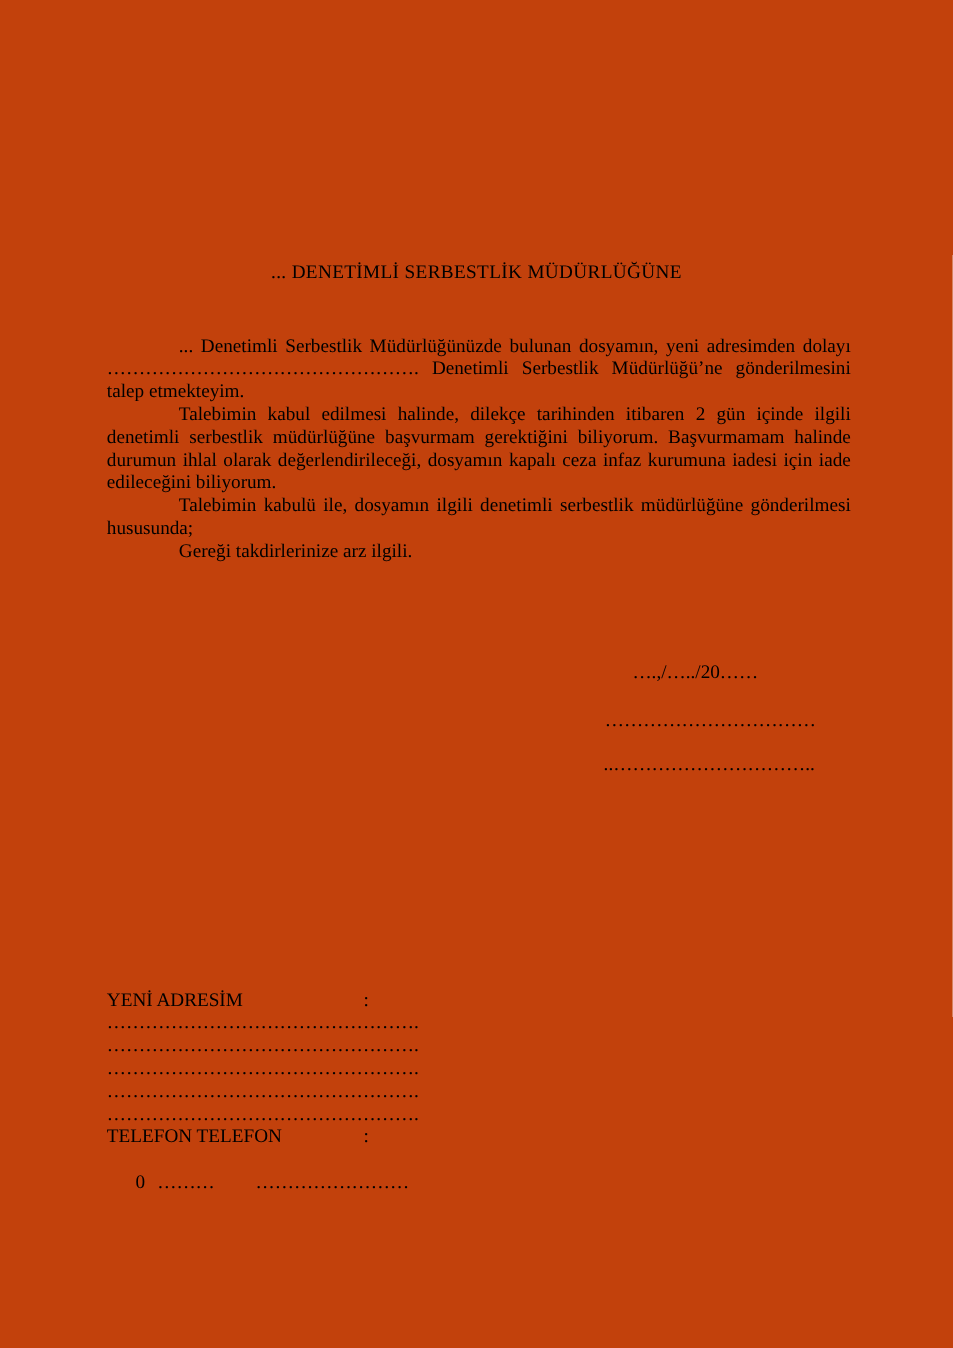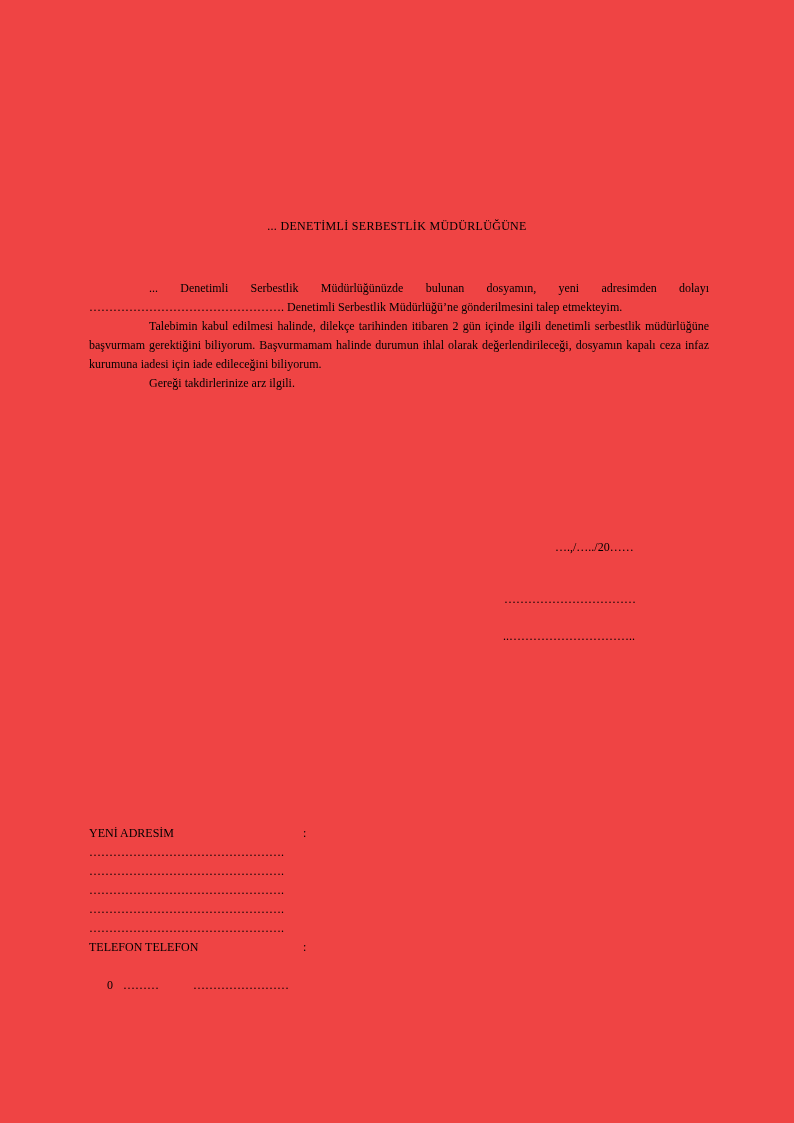--- a/index.html
+++ b/index.html
@@ -1,23 +1,23 @@
 <!DOCTYPE html>
 <html lang="tr"><head>
 <meta charset="utf-8">
 <style>
   * { margin: 0; padding: 0; box-sizing: border-box; }
   html, body { background: #ffffff; }
   .page {
     position: relative;
     width: 794px;
     height: 1123px;
-    background: #ef4444;
+    background: #c2410c;
     font-family: "Liberation Serif", "DejaVu Serif", serif;
-    font-size: 12px;
+    font-size: 16px;
     color: #000000;
     overflow: hidden;
   }
   .title {
     position: absolute;
     top: 219px;
     left: 0;
     width: 794px;
     text-align: center;
     letter-spacing: 0.3px;
@@ -29,24 +29,23 @@
     left: 89px;
     width: 620px;
     text-align: justify;
     line-height: 19px;
     font-family: Liberation Serif, serif;
   }
   .para { margin: 0; text-indent: 60px; }
   .closing { text-align: left; }
   .date-line {
     position: absolute;
-    top: 540px;
+    top: 552px;
     left: 527px;
     white-space: pre;
-    margin-left: 28px;
   }
   .sig-line-1 { position: absolute; top: 592px; left: 504px; white-space: pre; }
   .sig-line-2 { position: absolute; top: 629px; left: 503px; white-space: pre; }
   .attachments {
     position: absolute;
     top: 721px;
     left: 89px;
     line-height: 20px;
   }
   .contact {
@@ -65,20 +64,21 @@
 </head>
 <body>
 
 <div class="page">
 
   <div class="title">... DENETİMLİ SERBESTLİK MÜDÜRLÜĞÜNE</div>
 
   <div class="body-text">
     <p class="para">... Denetimli Serbestlik Müdürlüğünüzde bulunan dosyamın, yeni adresimden dolayı …………………………………………. Denetimli Serbestlik Müdürlüğü’ne gönderilmesini talep etmekteyim.</p>
     <p class="para">Talebimin kabul edilmesi halinde, dilekçe tarihinden itibaren 2 gün içinde ilgili denetimli serbestlik müdürlüğüne başvurmam gerektiğini biliyorum. Başvurmamam halinde durumun ihlal olarak değerlendirileceği, dosyamın kapalı ceza infaz kurumuna iadesi için iade edileceğini biliyorum.</p>
+    <p class="para">Talebimin kabulü ile, dosyamın ilgili denetimli serbestlik müdürlüğüne gönderilmesi hususunda;</p>
     <p class="para closing">Gereği takdirlerinize arz ilgili.</p>
   </div>
 
   <div class="date-line">….,/…../20……</div>
 
   <div class="sig-line-1">……………………………</div>
 
   <div class="sig-line-2">..…………………………..</div>
 
 

